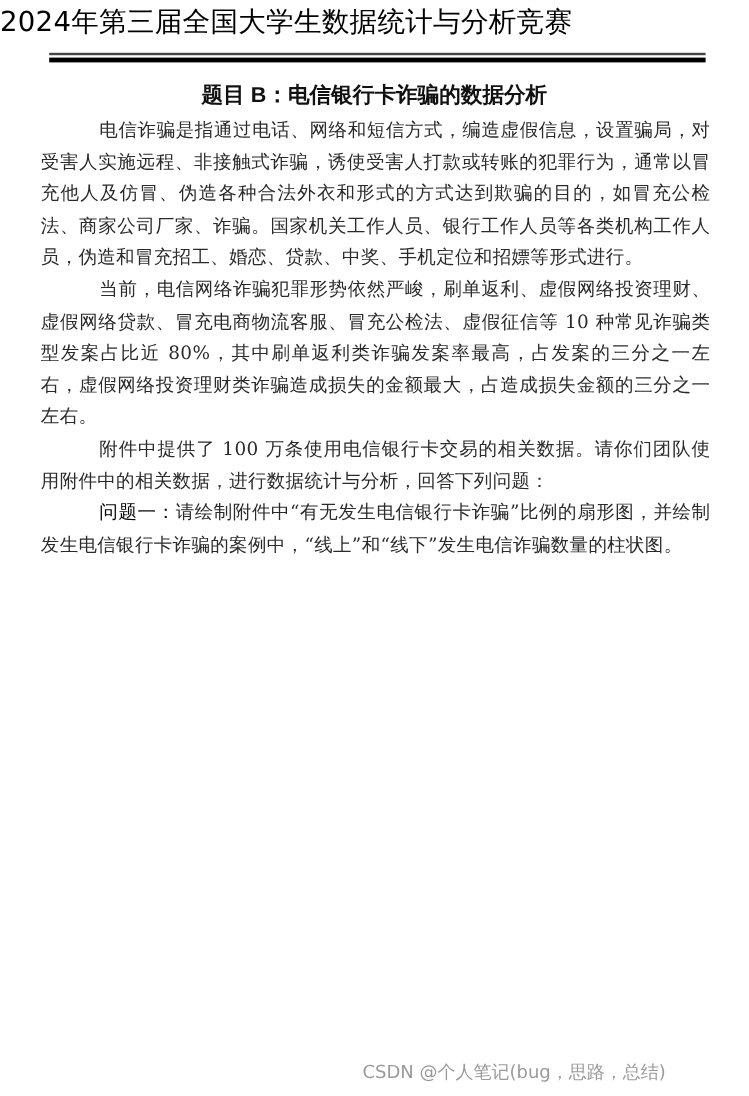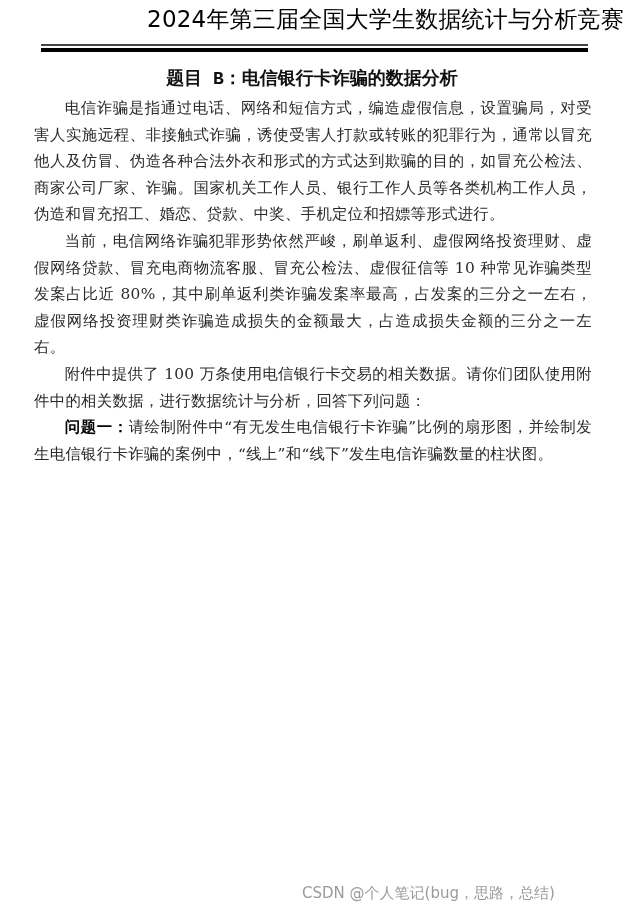--- a/index.html
+++ b/index.html
@@ -5,41 +5,41 @@
     html, body { margin: 0; padding: 0; background: #ffffff; }
     body {
       width: 624px; height: 913px; overflow: hidden; position: relative;
       font-family: "DejaVu Serif", "Liberation Serif", serif;
       color: #1a1a1a;
     }
     .page { position: absolute; left: 0; top: 0; width: 624px; height: 913px; }
 
     .main-title {
       position: absolute; left: 0; top: 4px; width: 624px;
-      text-align: right; font-size: 23px; line-height: 30px;
+      text-align: left; font-size: 23px; line-height: 30px;
       color: #000; letter-spacing: 0.2px;
       font-family: "DejaVu Sans", "Liberation Sans", sans-serif;
     }
     .rule-thin { position: absolute; left: 41px; top: 44px; width: 547px; height: 2px; background: #444; }
     .rule-thick { position: absolute; left: 41px; top: 48px; width: 547px; height: 4px; background: #000; }
 
     .sub-title {
       position: absolute; left: 0; top: 66px; width: 624px;
       text-align: center; font-size: 18px; line-height: 26px;
       color: #111; font-weight: bold;
-      font-family: Liberation Mono, monospace;
+      font-family: Liberation Sans, sans-serif;
     }
 
     .body-text {
       position: absolute; left: 34px; top: 95px; width: 558px;
       font-size: 15.4px; line-height: 26.6px; color: #2a2a2a;
       letter-spacing: 0.3px;
     }
     .para { margin: 0; text-indent: 2em; text-align: justify; text-align-last: left; }
-    .q-label { font-weight: bold; color: #000; }
+    .q-label { font-weight: normal; color: #000; margin-left: 18px; }
 
     .watermark {
       position: absolute; left: 302px; top: 880px;
       font-family: "DejaVu Sans", "Liberation Sans", sans-serif;
       font-size: 15px; line-height: 26px; color: rgba(120,120,120,0.75);
       white-space: nowrap;
     }
   </style>
 </head>
 <body>

